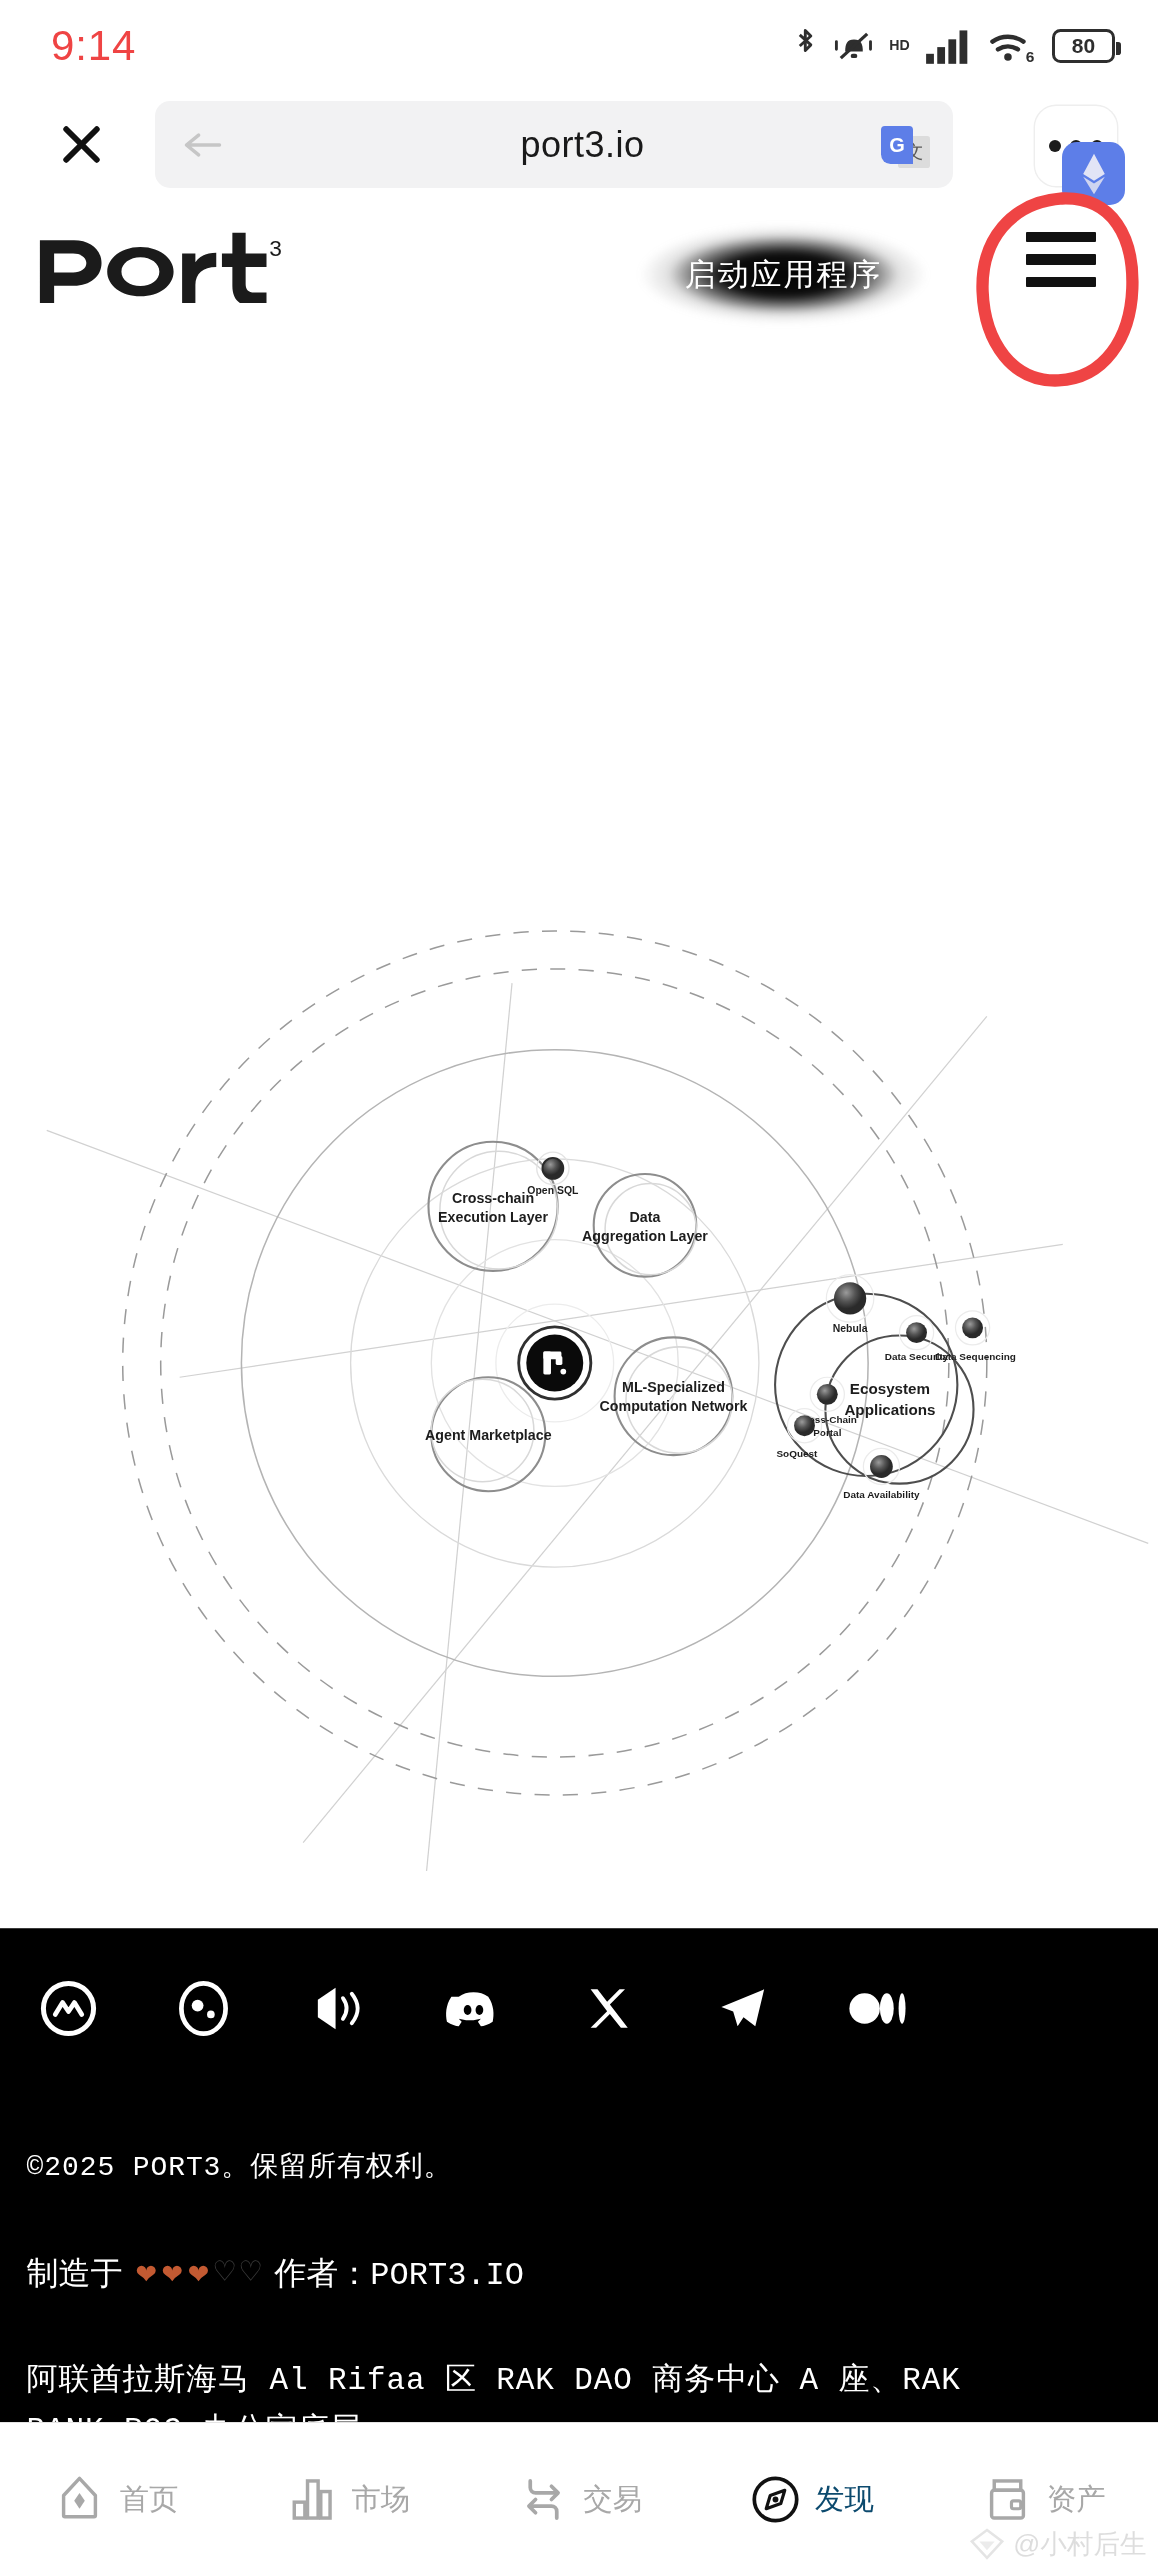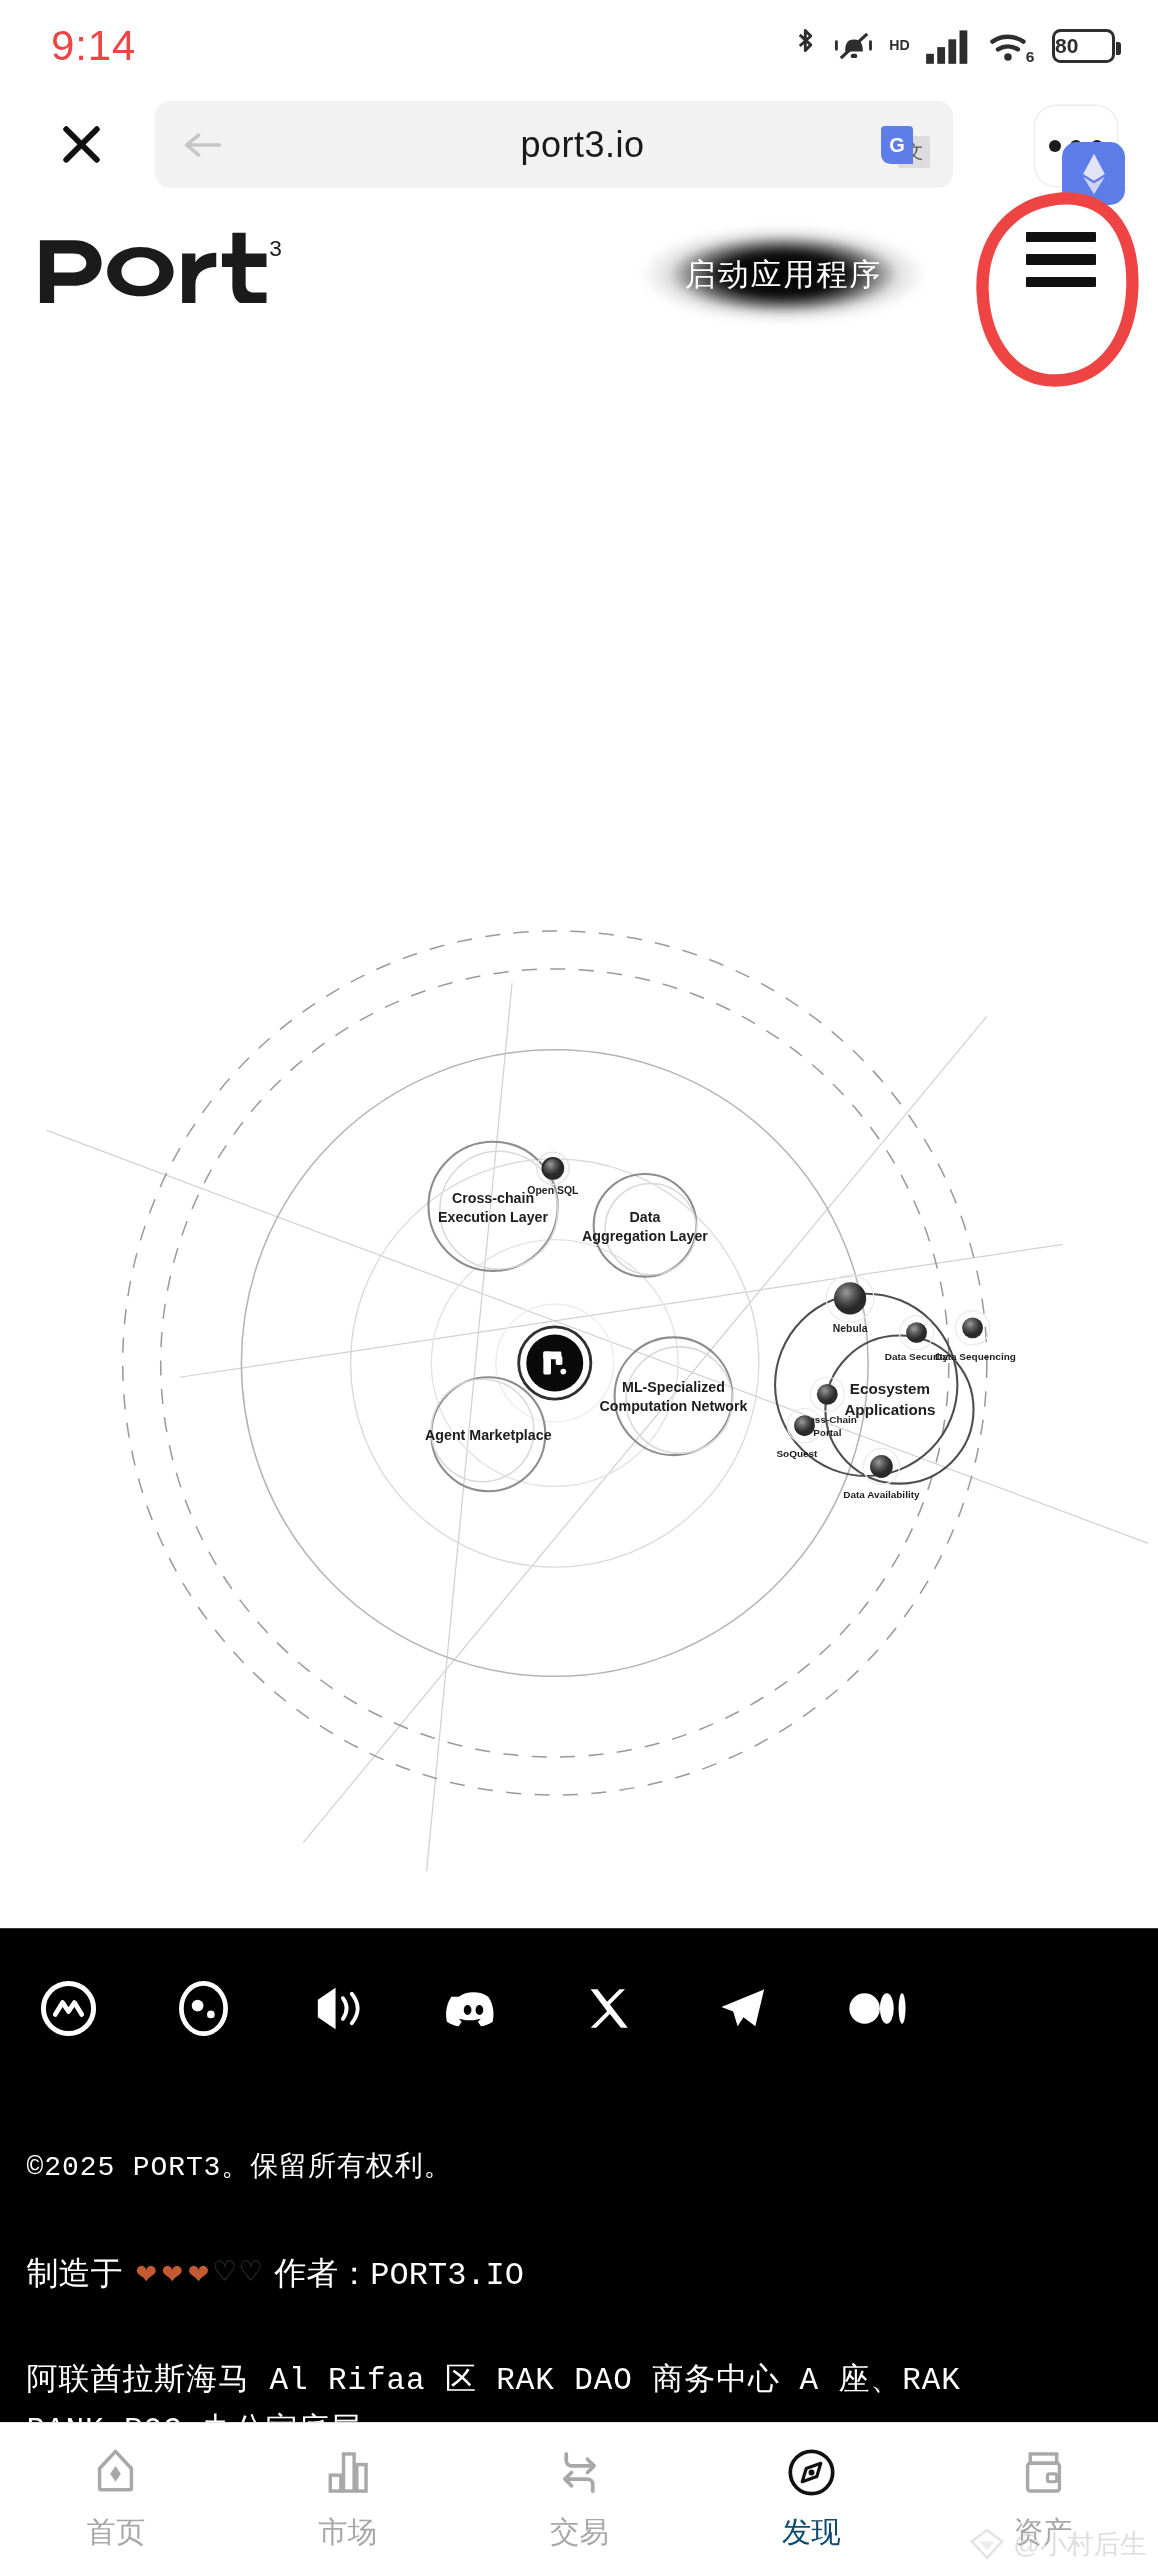--- a/index.html
+++ b/index.html
@@ -7,21 +7,21 @@
     font-family:"Liberation Sans", sans-serif; overflow:hidden; }
 
   
   .statusbar { position:absolute; left:0; top:0; width:1159px; height:91px;
     display:flex; align-items:center; justify-content:space-between;
     padding:0 44px 0 51px; }
   .clock { font-size:42px; font-weight:400; color:#ef4444; letter-spacing:0.9px; }
   .sys-icons { display:flex; align-items:center; gap:13.3px; }
   .sys-icons svg { display:block; }
   .batt { position:relative; width:63px; height:34px; border:3.3px solid #2e2e2e;
-    border-radius:8.5px; display:flex; align-items:center; }
+    border-radius:8.5px; display:flex; align-items:center; justify-content:center; }
   .batt:after { content:""; position:absolute; right:-8.5px; top:10.4px; width:4.7px;
     height:13.3px; background:#2e2e2e; border-radius:0 2.8px 2.8px 0; }
   .batt span { font-size:21px; font-weight:600; color:#2e2e2e; }
 
   
   .browserbar { position:absolute; left:0; top:91px; width:1159px; height:106px; }
   .close-x { position:absolute; left:51px; top:23px; width:61px; height:61px;
     display:flex; align-items:center; justify-content:center; }
   .omnibox { position:absolute; left:155px; top:10px; width:798px; height:87px;
     background:#f2f2f3; border-radius:15px; display:flex; align-items:center; }
@@ -82,21 +82,21 @@
     font-family:"Liberation Mono", monospace; }
   .hearts { display:flex; gap:5.7px; }
   .hearts span { font-size:34px; line-height:1; }
   .faddr { position:absolute; left:26.6px; top:427px; width:1121px; color:#fff;
     font-size:31px; line-height:1.6; letter-spacing:0.9px;
     font-family:"Liberation Mono", monospace; }
 
   
   .bottomnav { position:absolute; left:0; top:2422px; width:1159px; height:154px;
     background:#fff; border-top:1.9px solid #e4e4e4; display:flex; }
-  .navitem { flex:1; display:flex; flex-direction:column; align-items:center;
+  .navitem { flex:1; display:flex; align-items:center;
     justify-content:center; gap:13.3px; }
   .navitem .nlabel { font-size:29.4px; color:#a8a8a8; }
   .navitem.active .nlabel { color:#0c4a6e; }
   .watermark { position:absolute; right:11.4px; top:2525px; display:flex;
     align-items:center; gap:7.6px; opacity:.45; pointer-events:none; }
   .watermark .wm-text { font-size:26.6px; color:#b5b5b5; }
 </style>
 </head>
 <body>
 

